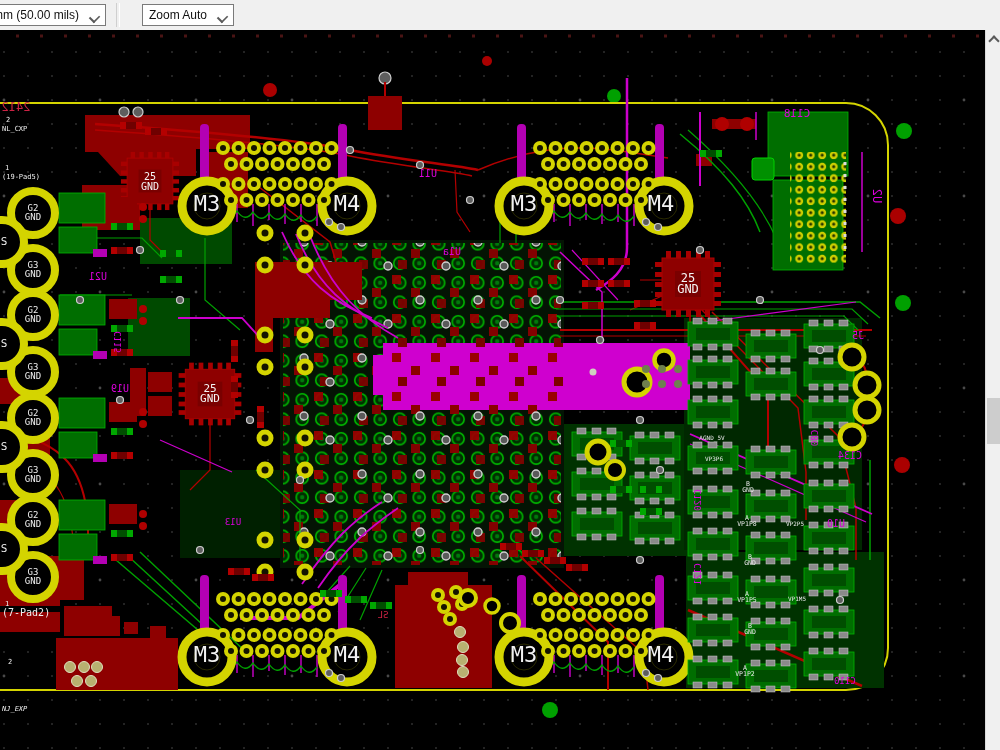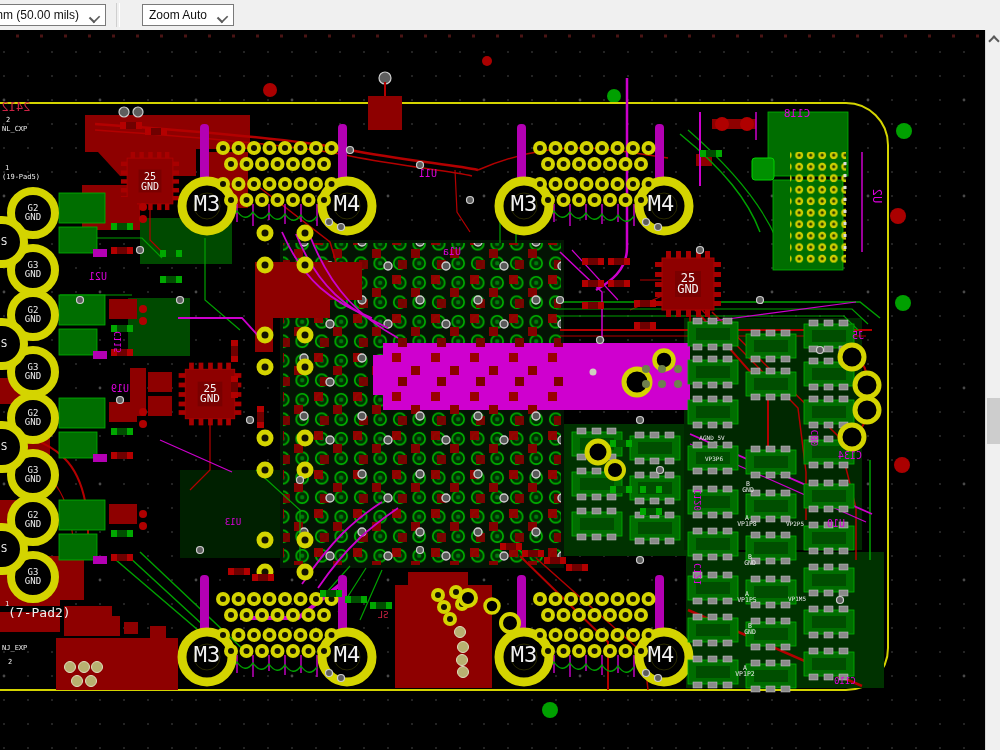--- a/index.html
+++ b/index.html
@@ -515,23 +515,23 @@
       <span class="pcb-label" style="left: 210px; top: 364px; font-size: 11px; color: rgb(245, 245, 245); transform: translate(-50%, -50%);">25
 GND</span>
       <span class="pcb-label" style="left: 688px; top: 254px; font-size: 12px; color: rgb(245, 245, 245); transform: translate(-50%, -50%);">25
 GND</span>
       <span class="pcb-label" style="left: 16px; top: 78px; font-size: 12px; color: rgb(204, 34, 68); transform: translate(-50%, -50%) scaleX(-1);">2412</span>
       <span class="pcb-label" style="left: 6px; top: 90px; font-size: 7px; color: rgb(240, 240, 240); transform: translate(0px, -50%);">2</span>
       <span class="pcb-label" style="left: 2px; top: 99px; font-size: 7px; color: rgb(240, 240, 240); transform: translate(0px, -50%);">NL_CXP</span>
       <span class="pcb-label" style="left: 5px; top: 138px; font-size: 7px; color: rgb(240, 240, 240); transform: translate(0px, -50%);">1</span>
       <span class="pcb-label" style="left: 2px; top: 147px; font-size: 7px; color: rgb(240, 240, 240); transform: translate(0px, -50%);">(19-Pad5)</span>
       <span class="pcb-label" style="left: 5px; top: 574px; font-size: 7px; color: rgb(240, 240, 240); transform: translate(0px, -50%);">1</span>
-      <span class="pcb-label" style="left: 8px; top: 583px; font-size: 13px; color: rgb(240, 240, 240); transform: translate(0px, -50%);">(7-Pad2)</span>
+      <span class="pcb-label" style="left: 2px; top: 583px; font-size: 10px; color: rgb(240, 240, 240); transform: translate(0px, -50%);">(7-Pad2)</span>
       <span class="pcb-label" style="left: 8px; top: 632px; font-size: 7px; color: rgb(240, 240, 240); transform: translate(0px, -50%);">2</span>
-      <span class="pcb-label" style="left: 2px; top: 618px; font-size: 7px; color: rgb(240, 240, 240); transform: translate(0px, -50%);">NJ_EXP</span>
+      <span class="pcb-label" style="left: 2px; top: 679px; font-size: 7px; color: rgb(240, 240, 240); transform: translate(0px, -50%); font-style: italic;">NJ_EXP</span>
       <span class="pcb-label" style="left: 98px; top: 247px; font-size: 10px; color: rgb(221, 0, 221); transform: translate(-50%, -50%) scaleX(-1);">U21</span>
       <span class="pcb-label" style="left: 120px; top: 359px; font-size: 10px; color: rgb(221, 0, 221); transform: translate(-50%, -50%) scaleX(-1);">U19</span>
       <span class="pcb-label" style="left: 118px; top: 312px; font-size: 9px; color: rgb(221, 0, 221); transform: translate(-50%, -50%) rotate(-90deg) scaleX(-1);">C115</span>
       <span class="pcb-label" style="left: 233px; top: 492px; font-size: 9px; color: rgb(221, 0, 221); transform: translate(-50%, -50%) scaleX(-1);">U13</span>
       <span class="pcb-label" style="left: 452px; top: 222px; font-size: 10px; color: rgb(221, 0, 221); transform: translate(-50%, -50%) scaleX(-1);">U1a</span>
       <span class="pcb-label" style="left: 428px; top: 144px; font-size: 10px; color: rgb(221, 0, 221); transform: translate(-50%, -50%) scaleX(-1);">U11</span>
       <span class="pcb-label" style="left: 797px; top: 84px; font-size: 11px; color: rgb(221, 0, 221); transform: translate(-50%, -50%) scaleX(-1);">C118</span>
       <span class="pcb-label" style="left: 876px; top: 166px; font-size: 12px; color: rgb(221, 0, 221); transform: translate(-50%, -50%) rotate(90deg) scaleX(-1);">U2</span>
       <span class="pcb-label" style="left: 850px; top: 426px; font-size: 10px; color: rgb(221, 0, 221); transform: translate(-50%, -50%) scaleX(-1);">C134</span>
       <span class="pcb-label" style="left: 858px; top: 306px; font-size: 10px; color: rgb(221, 0, 221); transform: translate(-50%, -50%) scaleX(-1);">J5</span>

